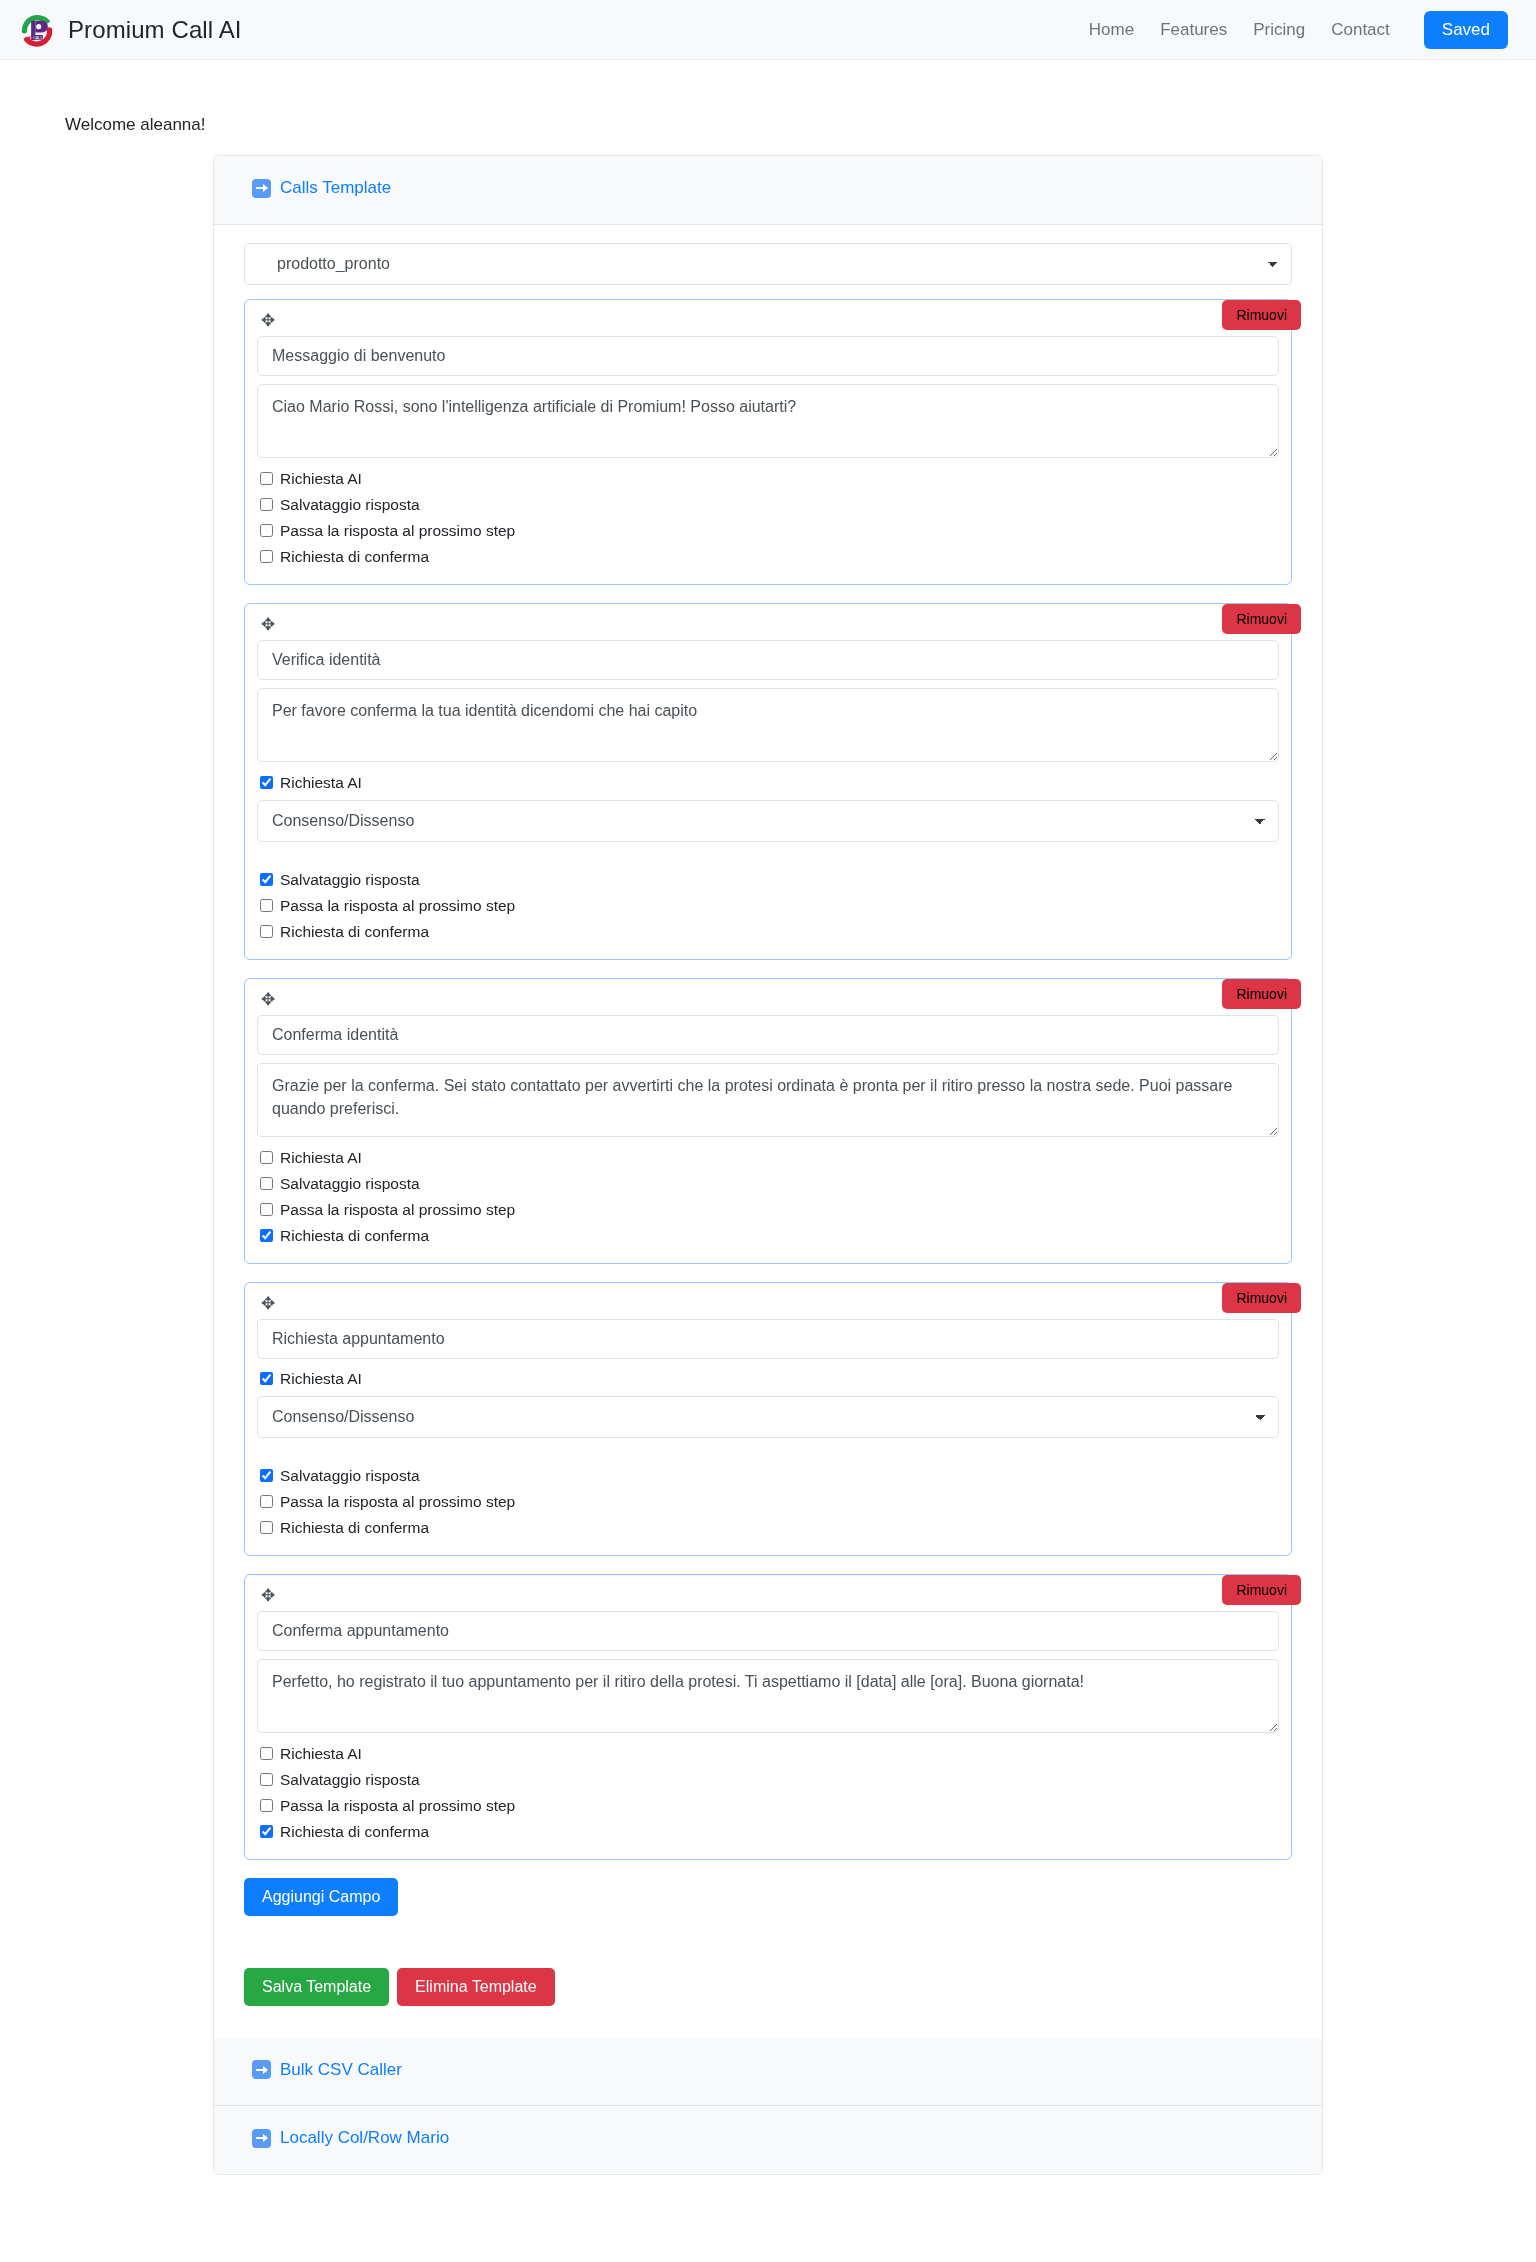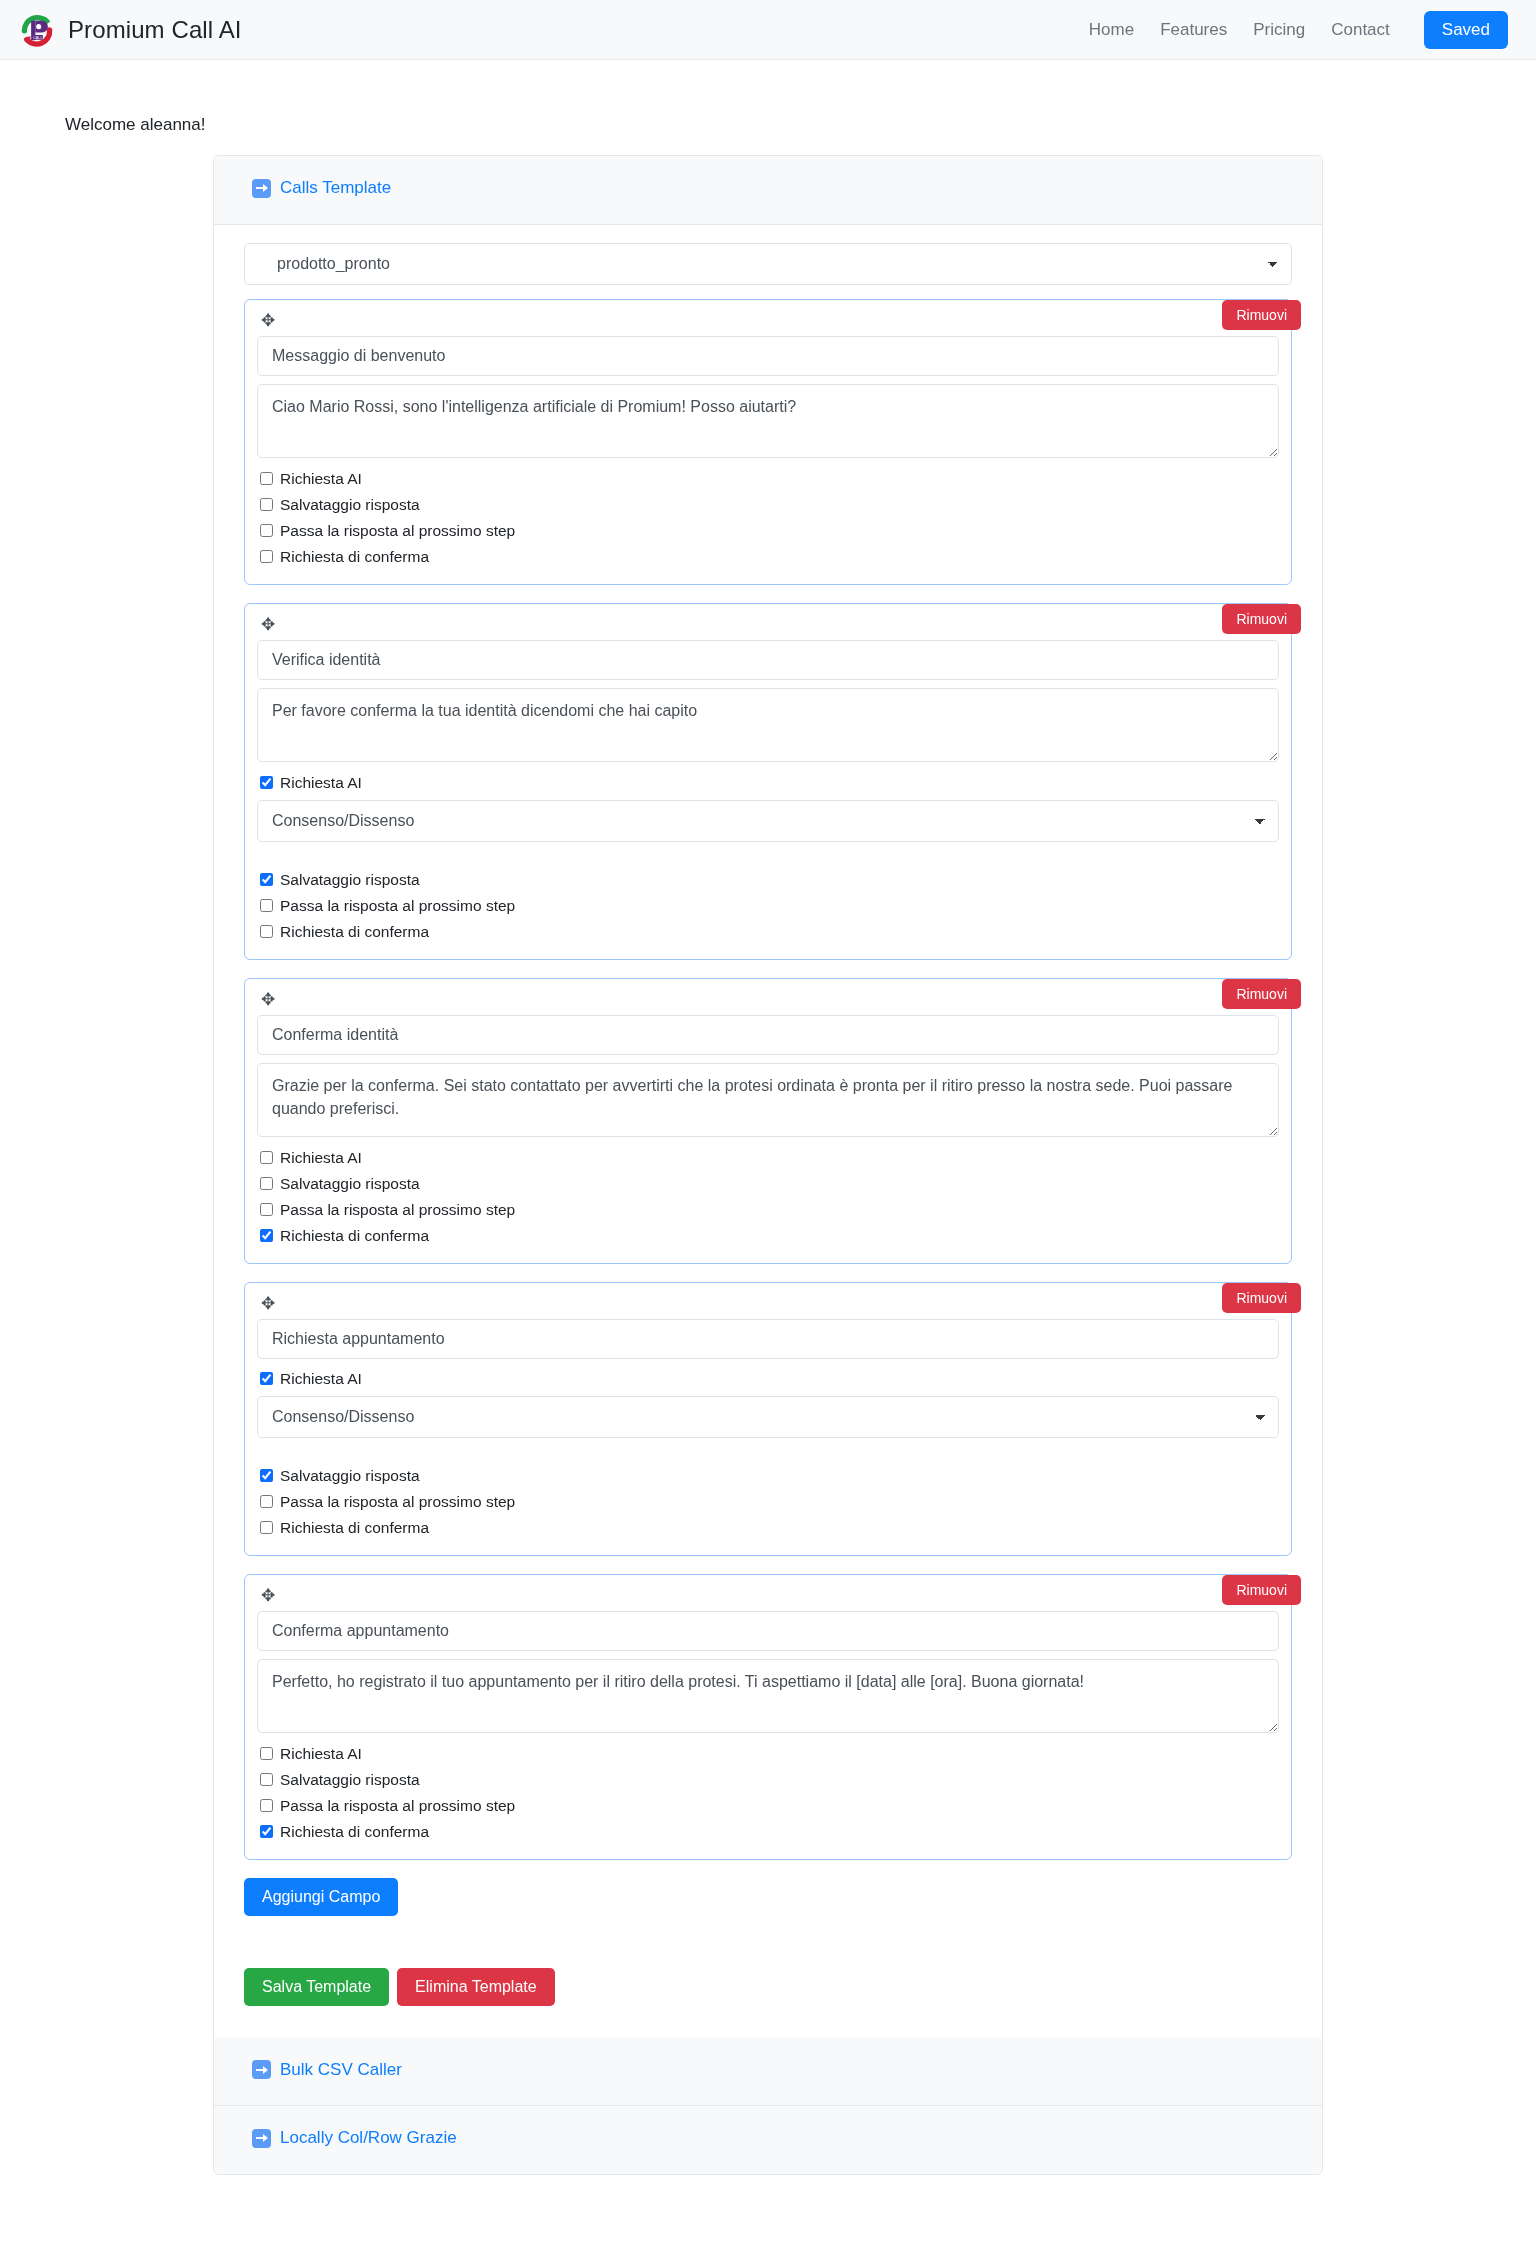--- a/index.html
+++ b/index.html
@@ -141,21 +141,21 @@
     height: 26px;
   }
   .drag-handle {
     font-size: 17px; color: #495057; line-height: 1;
     cursor: move; user-select: none;
     padding: 2px 4px;
   }
   .btn-remove {
     position: absolute;
     top: 0px; right: -10px;
-    background: #dc3545; color: #ffffff;
+    background: #dc3545; color: #000000;
     border: none; border-radius: 5px;
     font-family: inherit; font-size: 14px;
     padding: 7px 14px;
     cursor: pointer;
   }
   .step-card .form-input { margin-bottom: 8px; }
   .step-card .form-textarea { margin-bottom: 9px; }
 
   .check-row {
     display: flex; align-items: center; gap: 7px;
@@ -378,18 +378,18 @@
     <div class="acc-header">
       <span class="acc-toggle">
         <span class="arrow-icon"></span>
         <span>Bulk CSV Caller</span>
       </span>
     </div>
 
     <div class="acc-header">
       <span class="acc-toggle">
         <span class="arrow-icon"></span>
-        <span>Locally Col/Row Grazie</span>
+        <span>Locally Col/Row Mario</span>
       </span>
     </div>
 
   </div>
 </div>
 
 </body></html>

